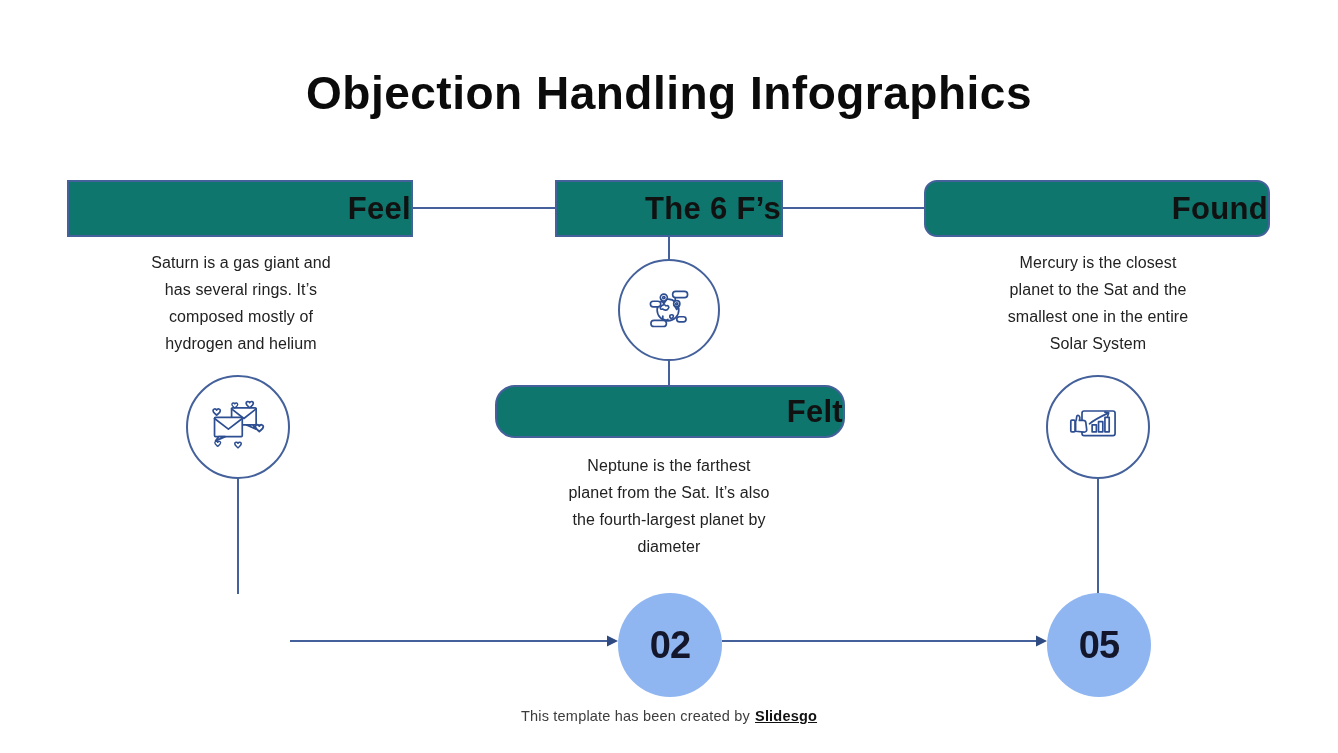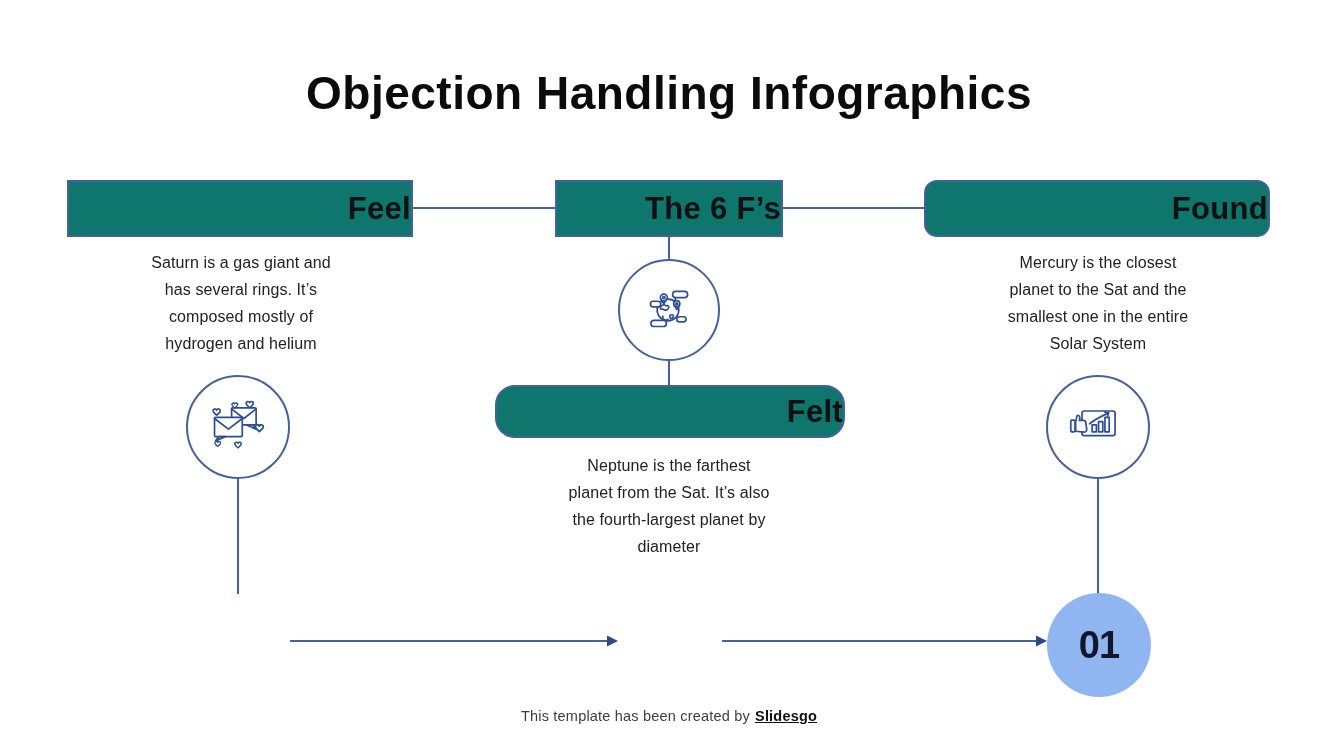--- a/index.html
+++ b/index.html
@@ -169,21 +169,24 @@
       <rect x="24.5" y="28" width="4" height="6.5"></rect>
       <rect x="30.5" y="25" width="4" height="9.5"></rect>
       <rect x="36.5" y="21" width="4" height="13.5"></rect>
       <path d="M22,27 C27,23 33,20 39.5,17"></path>
       <polyline points="36.5,16 40,16.8 39,20"></polyline>
       <rect x="4.5" y="23.5" width="4" height="11" rx="1" fill="#fff"></rect>
       <path d="M9,25 l0,9 8,0.8 c1.8,0 2.6,-1.2 2.4,-2.6 l-0.8,-6.4 c-0.2,-1.4 -1.2,-2 -2.6,-2 l-3.5,0 c0.8,-1.8 0.6,-4 -0.8,-4.6 c-1,-0.4 -1.6,0.2 -1.7,1.4 c-0.2,2.2 -0.4,3.6 -1,4.4 z" fill="#fff"></path>
     </svg>
   </div>
 
+  <div class="step-circle step-2">
+    <span>02</span>
+  </div>
   <div class="step-circle step-3">
-    <span>01</span>
+    <span>05</span>
   </div>
 
   <div class="footer">
     <span>This template has been created by</span><a>Slidesgo</a>
   </div>
 
 </div>
 
 </body></html>

